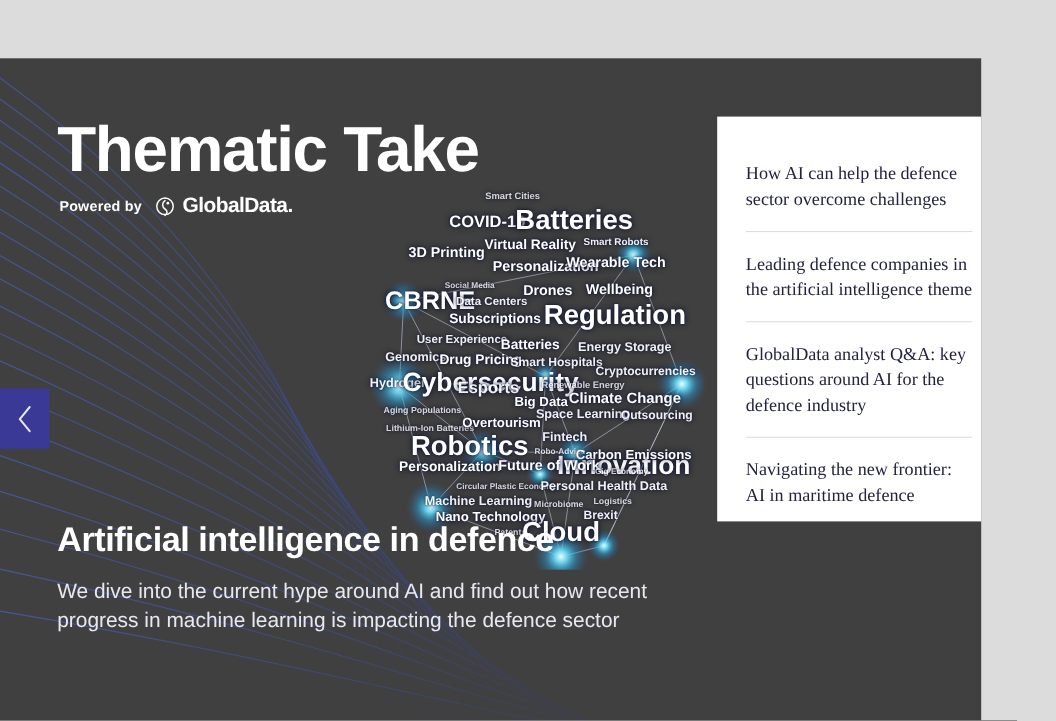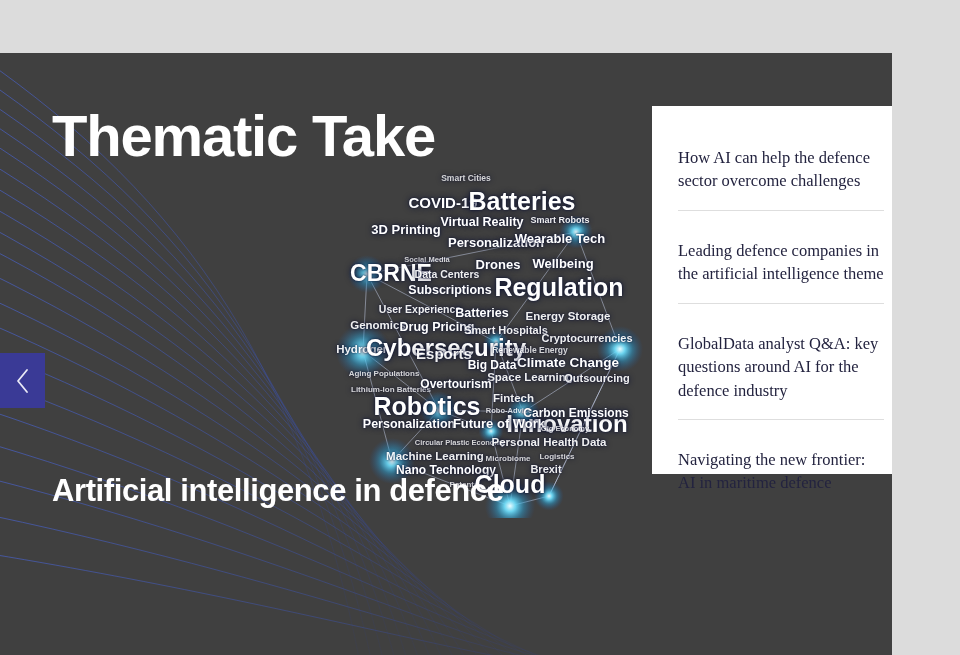--- a/index.html
+++ b/index.html
@@ -61,21 +61,21 @@
   
   #article-card {
     position:absolute; left:652px; top:53px; width:258px; height:368px;
     background:#ffffff; padding:40px 26px 0 26px;
   }
   .article-item {
     font-family:"Liberation Serif", serif;
     font-size:16.5px; line-height:1.42; color:#23233f;
     padding-bottom:17px; cursor:pointer;
   }
-  .article-item + .article-item { border-top:1px solid #dedede; padding-top:28px; }
+  .article-item + .article-item { border-top:1px solid #dedede; padding-top:17px; }
 
   
   .nav-arrow {
     position:absolute; width:45px; height:55px; background:#3a3a96;
     display:flex; align-items:center; justify-content:center; cursor:pointer;
   }
   #nav-prev { left:0; top:300px; }
   #nav-next { left:915px; top:300px; }
 </style>
 </head>
@@ -112,20 +112,31 @@
       <path d="M-40,348 C 272,448 466,578 556,610"></path>
       <path d="M-40,382 C 282,474 480,592 572,612"></path>
       <path d="M-40,418 C 292,500 494,604 588,614"></path>
       <path d="M-40,456 C 302,526 508,614 604,616"></path>
       <path d="M-40,496 C 312,552 522,622 620,618"></path>
     </g>
   </svg>
 
   <div id="masthead">
     <div id="brand-title">Thematic Take</div>
+    <div id="powered-row">
+      <span id="powered-label">Powered by</span>
+      <span id="logo-lockup">
+        <svg width="20" height="20" viewBox="0 0 24 24">
+          <circle cx="12" cy="11.5" r="9" fill="none" stroke="#ffffff" stroke-width="1.6"></circle>
+          <path d="M12 5.2 C 8.6 7.2 8.6 12.4 12 14.4 C 15 16.2 15 19.6 12 21.4" fill="none" stroke="#ffffff" stroke-width="1.6" stroke-linecap="round"></path>
+          <circle cx="15.1" cy="8.1" r="1.5" fill="#ffffff"></circle>
+        </svg>
+        <span id="logo-wordmark">GlobalData.</span>
+      </span>
+    </div>
   </div>
 
   <div id="word-cloud">
     <svg id="cloud-svg" width="320" height="352" viewBox="0 0 320 352">
       <defs>
         <radialGradient id="nodeGlow">
           <stop offset="0%" stop-color="#eafbff" stop-opacity="1"></stop>
           <stop offset="22%" stop-color="#6fdcf8" stop-opacity=".95"></stop>
           <stop offset="55%" stop-color="#2aa8e0" stop-opacity=".45"></stop>
           <stop offset="100%" stop-color="#1b5fb0" stop-opacity="0"></stop>
@@ -216,20 +227,21 @@
         <div class="cloud-term" style="left: 227px; top: 290px; font-size: 8px; opacity: 0.78;">Logistics</div>
         <div class="cloud-term" style="left: 116px; top: 304px; font-size: 12px;">Nano Technology</div>
         <div class="cloud-term" style="left: 216px; top: 303px; font-size: 11px; opacity: 0.92;">Brexit</div>
         <div class="cloud-term" style="left: 134px; top: 318px; font-size: 8px; opacity: 0.78;">Patents</div>
         <div class="cloud-term" style="left: 180px; top: 318px; font-size: 25px;">Cloud</div>
       </div>
   </div>
 
   <div id="headline-block">
     <div id="feature-headline">Artificial intelligence in defence</div>
+    <div id="feature-standfirst">We dive into the current hype around AI and find out how recent progress in machine learning is impacting the defence sector</div>
   </div>
 
   <div id="article-card">
       <div class="article-item">How AI can help the defence sector overcome challenges</div>
       <div class="article-item">Leading defence companies in the artificial intelligence theme</div>
       <div class="article-item">GlobalData analyst Q&amp;A: key questions around AI for the defence industry</div>
       <div class="article-item">Navigating the new frontier: AI in maritime defence</div>
     </div>
 
   <div class="nav-arrow" id="nav-prev">

